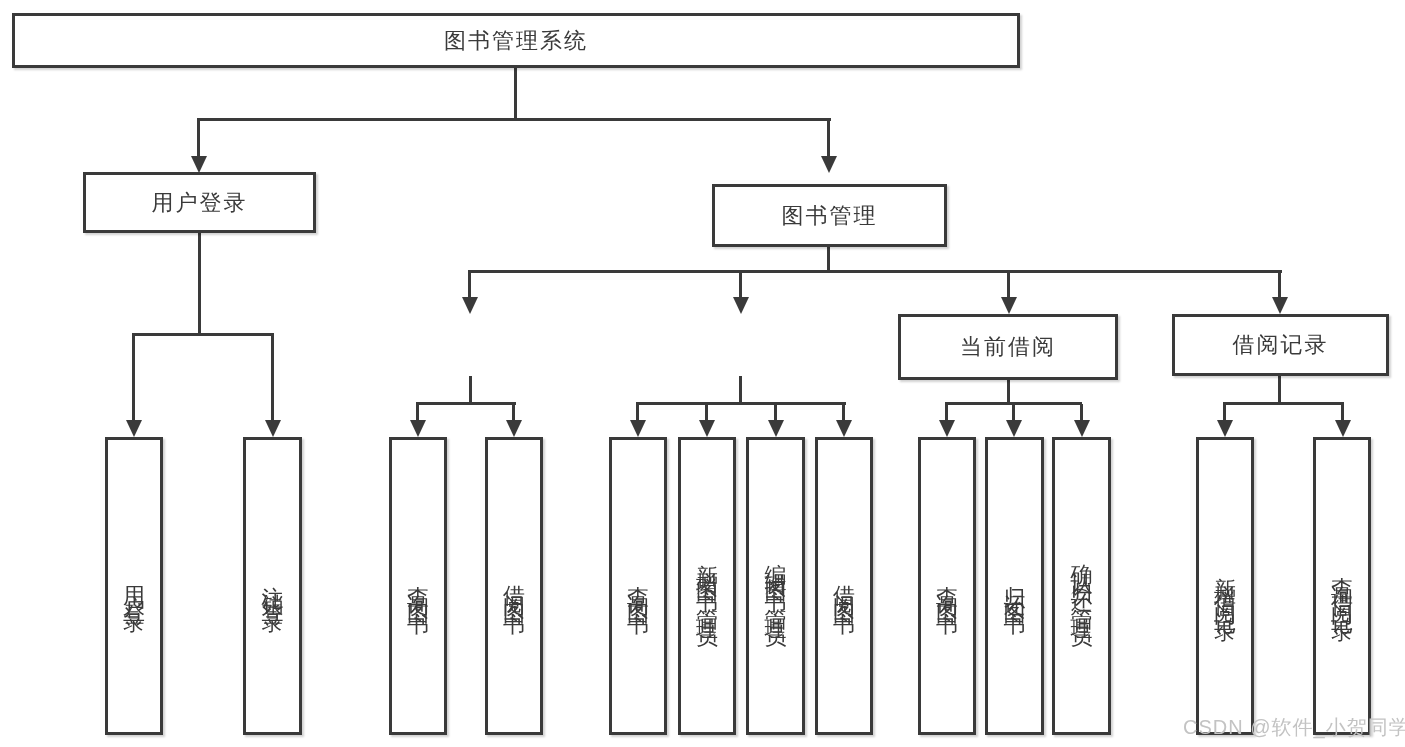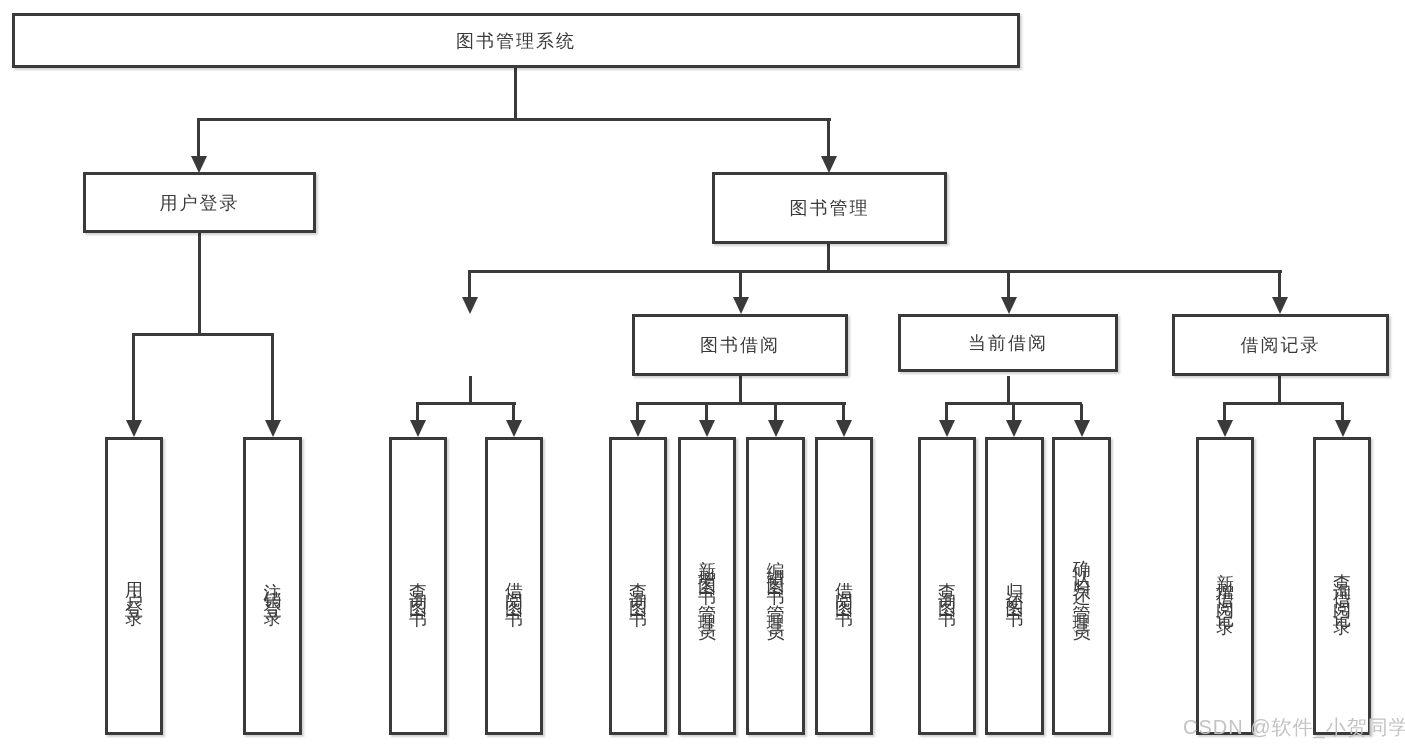--- a/index.html
+++ b/index.html
@@ -6,21 +6,21 @@
   .canvas{
     position:relative;width:1405px;height:747px;background:#fff;overflow:hidden;
     font-family:"Liberation Sans","DejaVu Sans",sans-serif;
     color:#3a3a3a;
   }
   .node{
     position:absolute;box-sizing:border-box;background:#fff;
     border:3px solid #3a3a3a;
     box-shadow:2px 2px 2px rgba(0,0,0,0.18);
     display:flex;align-items:center;justify-content:center;
-    font-size:18px;letter-spacing:2px;color:#3a3a3a;
+    font-size:22px;letter-spacing:2px;color:#3a3a3a;
     z-index:2;
   }
   .vnode{
     writing-mode:vertical-rl;text-orientation:mixed;
     letter-spacing:9px;line-height:1;
     padding:10px 0;
   }
   .line{position:absolute;background:#3a3a3a;z-index:1;}
   .arrow{
     position:absolute;width:0;height:0;z-index:1;
@@ -40,42 +40,41 @@
   <div class="node" style="left:12px;top:13px;width:1008px;height:55px">图书管理系统</div>
 
   <div class="line" style="left:514px;top:68px;width:3px;height:52px"></div>
   <div class="line" style="left:197px;top:118px;width:634px;height:3px"></div>
   <div class="line" style="left:197px;top:118px;width:3px;height:40px"></div>
   <div class="arrow" style="left:191px;top:156px"></div>
   <div class="line" style="left:827px;top:118px;width:3px;height:40px"></div>
   <div class="arrow" style="left:821px;top:156px"></div>
 
   <div class="node" style="left:83px;top:172px;width:233px;height:61px">用户登录</div>
-  <div class="node" style="left:712px;top:172px;width:235px;height:72px">图书管理</div>
+  <div class="node" style="left:712px;top:184px;width:235px;height:63px">图书管理</div>
 
   <div class="line" style="left:198px;top:233px;width:3px;height:102px"></div>
   <div class="line" style="left:132px;top:333px;width:142px;height:3px"></div>
   <div class="line" style="left:132px;top:335px;width:3px;height:88px"></div>
   <div class="arrow" style="left:126px;top:420px"></div>
   <div class="line" style="left:271px;top:335px;width:3px;height:88px"></div>
   <div class="arrow" style="left:265px;top:420px"></div>
 
   <div class="line" style="left:827px;top:233px;width:3px;height:39px"></div>
   <div class="line" style="left:468px;top:270px;width:814px;height:3px"></div>
   <div class="line" style="left:468px;top:272px;width:3px;height:28px"></div>
   <div class="arrow" style="left:462px;top:297px"></div>
   <div class="line" style="left:739px;top:272px;width:3px;height:28px"></div>
   <div class="arrow" style="left:733px;top:297px"></div>
   <div class="line" style="left:1007px;top:272px;width:3px;height:28px"></div>
   <div class="arrow" style="left:1001px;top:297px"></div>
   <div class="line" style="left:1278px;top:272px;width:3px;height:28px"></div>
   <div class="arrow" style="left:1272px;top:297px"></div>
 
-  <div class="node" style="left:632px;top:314px;width:216px;height:62px">图书借阅</div>
-  <div class="node" style="left:898px;top:314px;width:220px;height:58px">当前借阅</div>
+  <div class="node" style="left:898px;top:314px;width:220px;height:66px">当前借阅</div>
   <div class="node" style="left:1172px;top:314px;width:217px;height:62px">借阅记录</div>
 
   <div class="line" style="left:469px;top:376px;width:3px;height:28px"></div>
   <div class="line" style="left:416px;top:402px;width:100px;height:3px"></div>
   <div class="line" style="left:416px;top:404px;width:3px;height:18px"></div>
   <div class="arrow" style="left:410px;top:420px"></div>
   <div class="line" style="left:512px;top:404px;width:3px;height:18px"></div>
   <div class="arrow" style="left:506px;top:420px"></div>
 
   <div class="line" style="left:739px;top:376px;width:3px;height:28px"></div>

